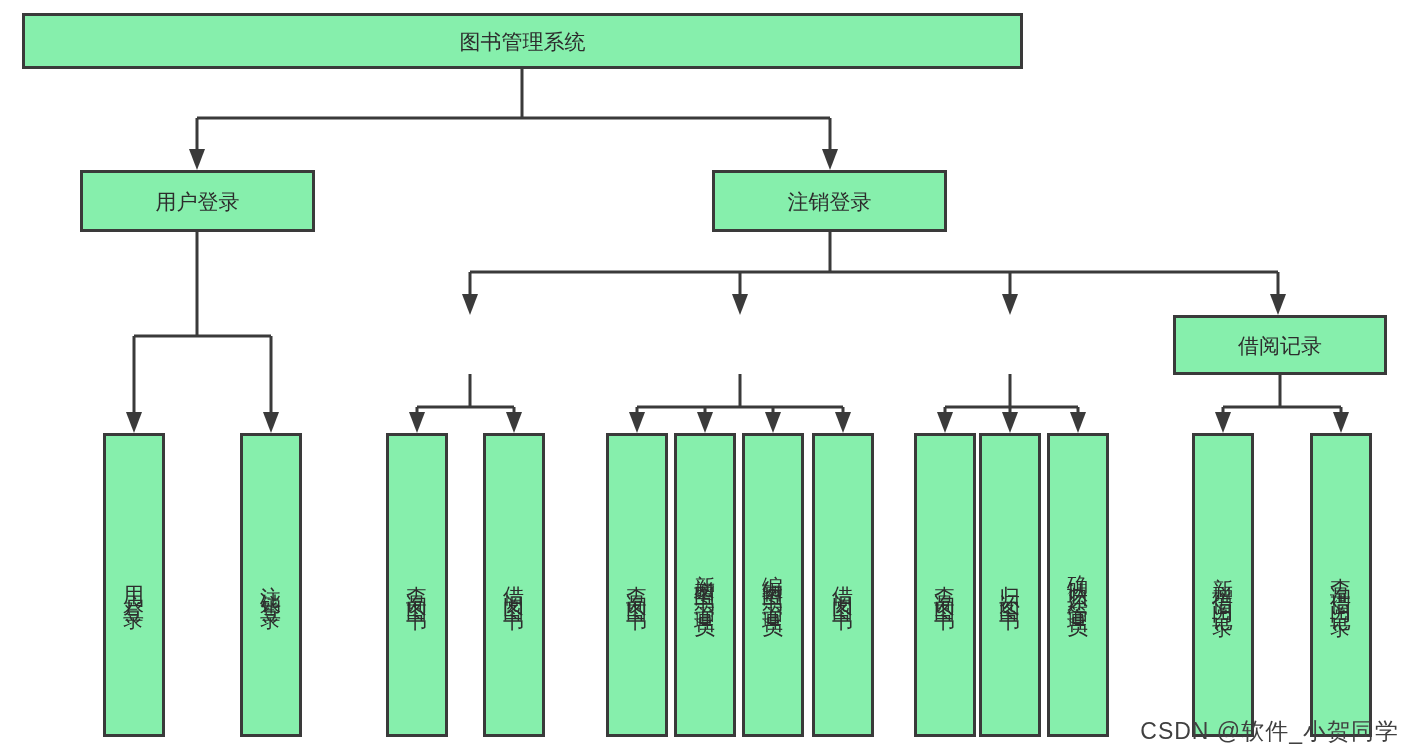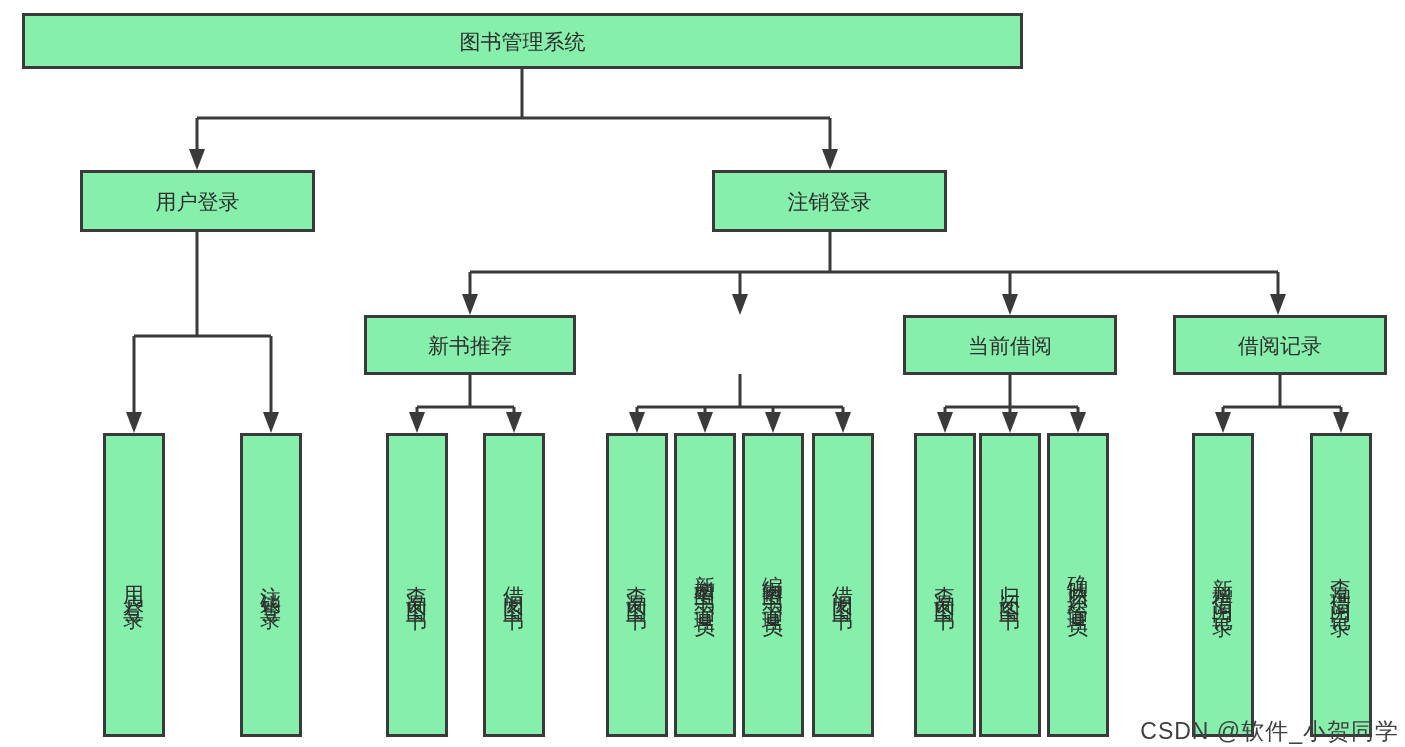--- a/index.html
+++ b/index.html
@@ -118,26 +118,20 @@
     <span>图书管理系统</span>
   </div>
 
   <div class="box" id="box-user-login">
     <span>用户登录</span>
   </div>
   <div class="box" id="box-book-mgmt">
     <span>注销登录</span>
   </div>
 
-  <div class="box" id="box-new-book">
-    <span>新书推荐</span>
-  </div>
-  <div class="box" id="box-cur-borrow">
-    <span>当前借阅</span>
-  </div>
   <div class="box" id="box-borrow-rec">
     <span>借阅记录</span>
   </div>
 
   <div class="box vbox leaf" id="leaf-ul-1">
     <span>用户登录</span>
   </div>
   <div class="box vbox leaf" id="leaf-ul-2">
     <span>注销登录</span>
   </div>

